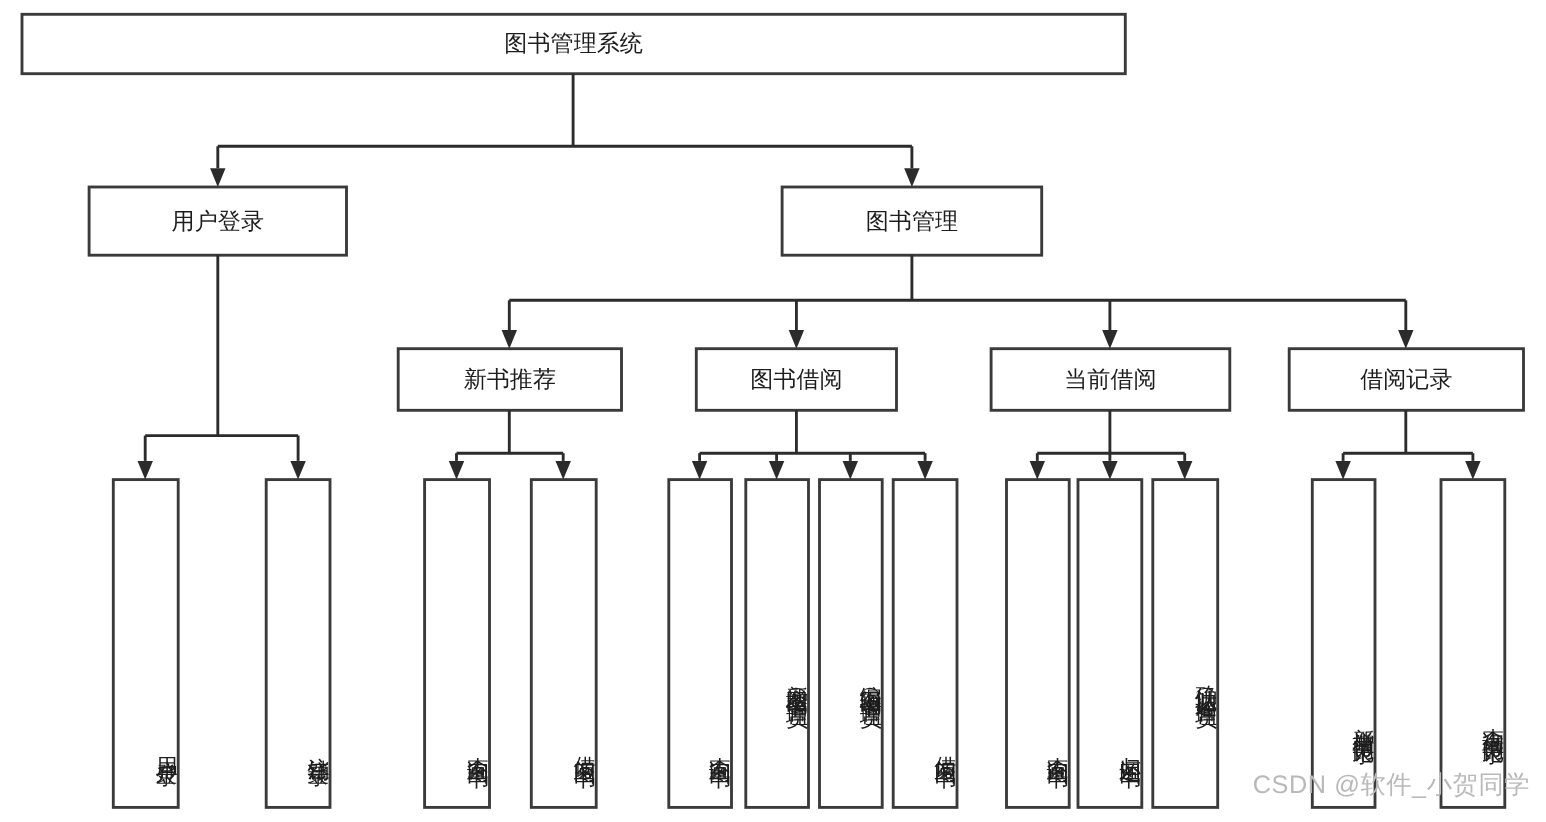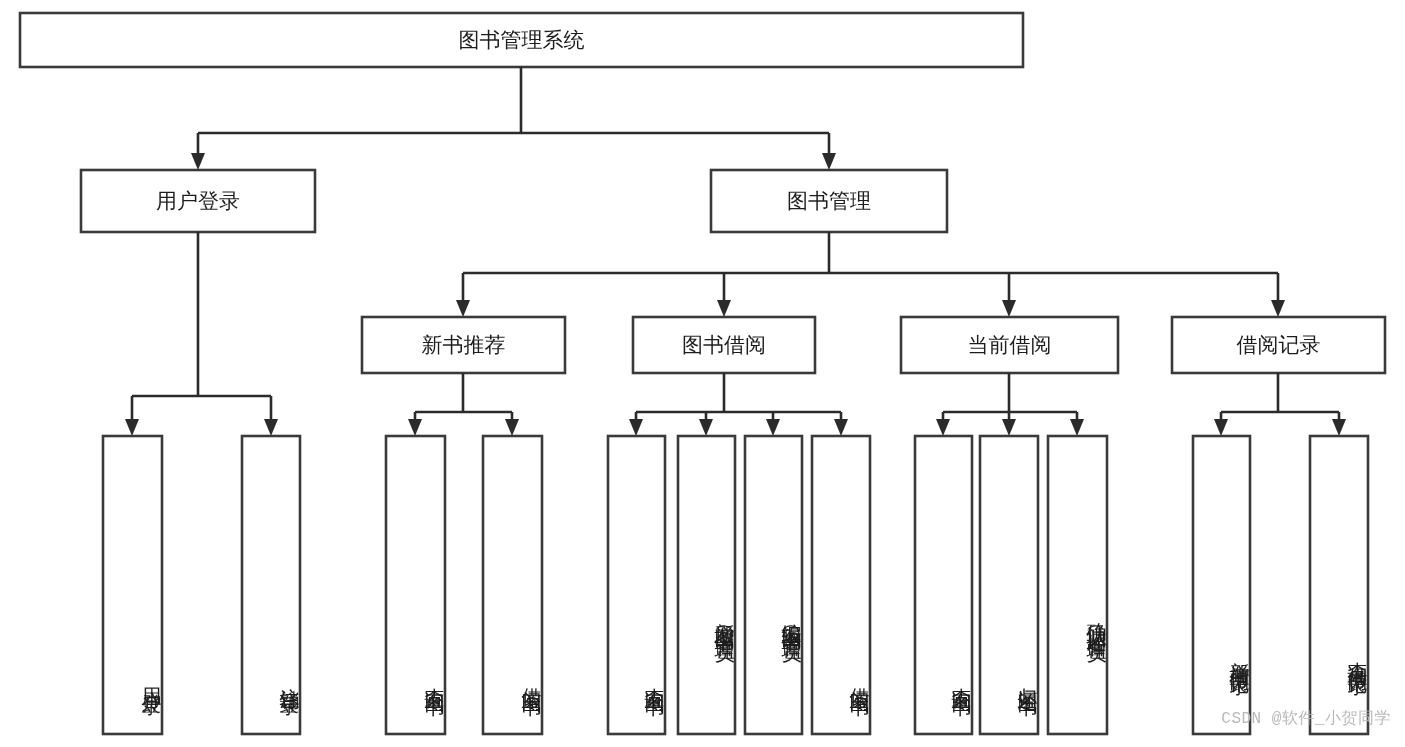--- a/index.html
+++ b/index.html
@@ -61,22 +61,22 @@
     white-space: nowrap;
     pointer-events: none;
     display: flex;
     align-items: flex-start;
     justify-content: center;
   }
   .watermark {
     position: absolute;
     right: 14px;
     bottom: 6px;
-    font-family: Liberation Mono, monospace;
-    font-size: 16px;
+    font-family: Liberation Sans, sans-serif;
+    font-size: 23px;
     color: #b9b9b9;
     white-space: nowrap;
     letter-spacing: 0.5px;
   }
 </style>
 </head>
 <body>
 
 <div id="diagram-root">
   <svg class="diagram-svg" id="diagram-svg" viewBox="0 0 1405 747" xmlns="http://www.w3.org/2000/svg">

